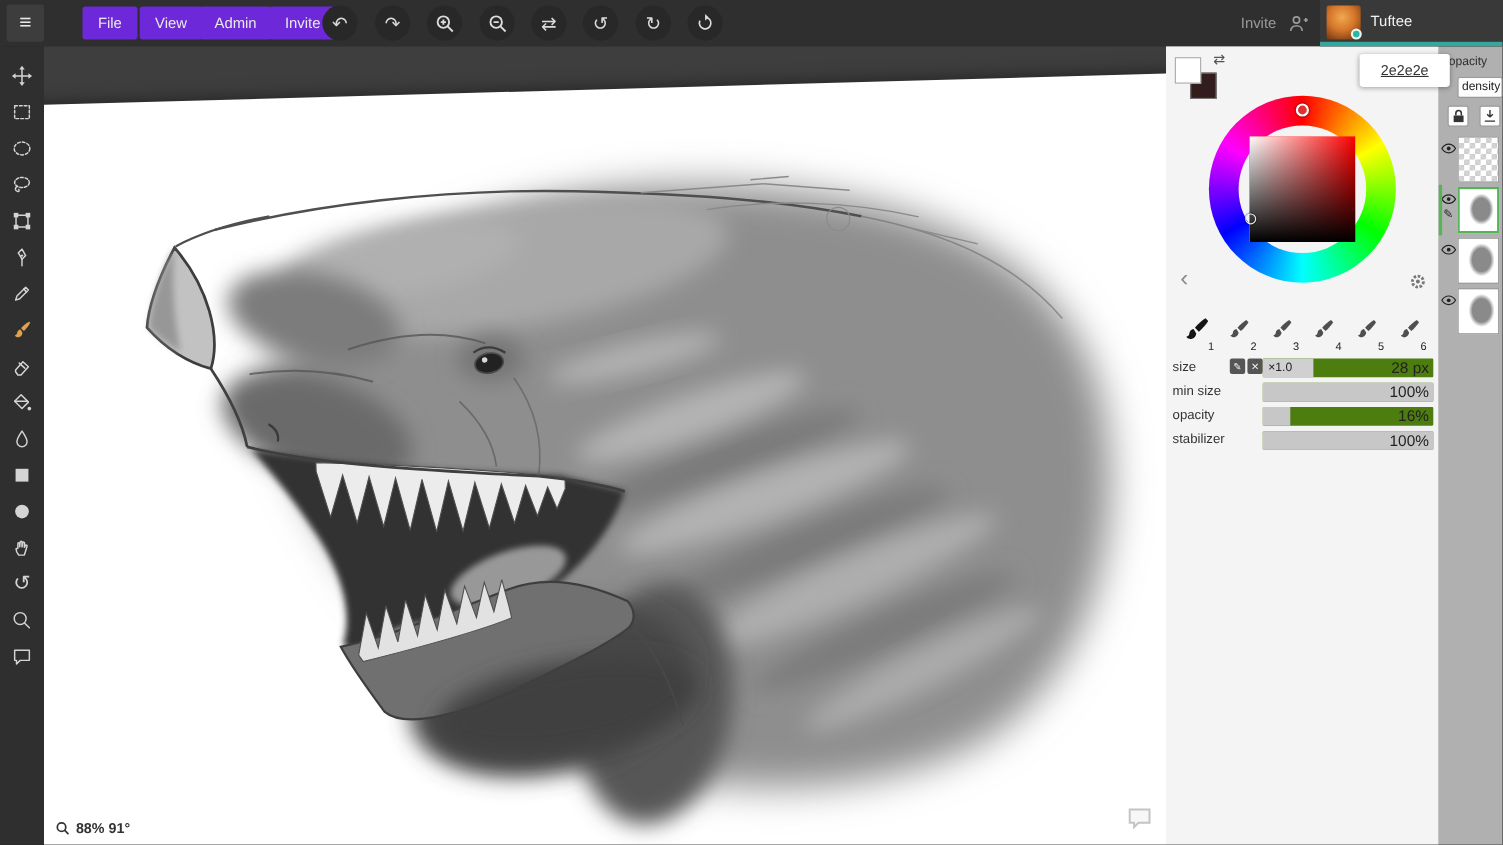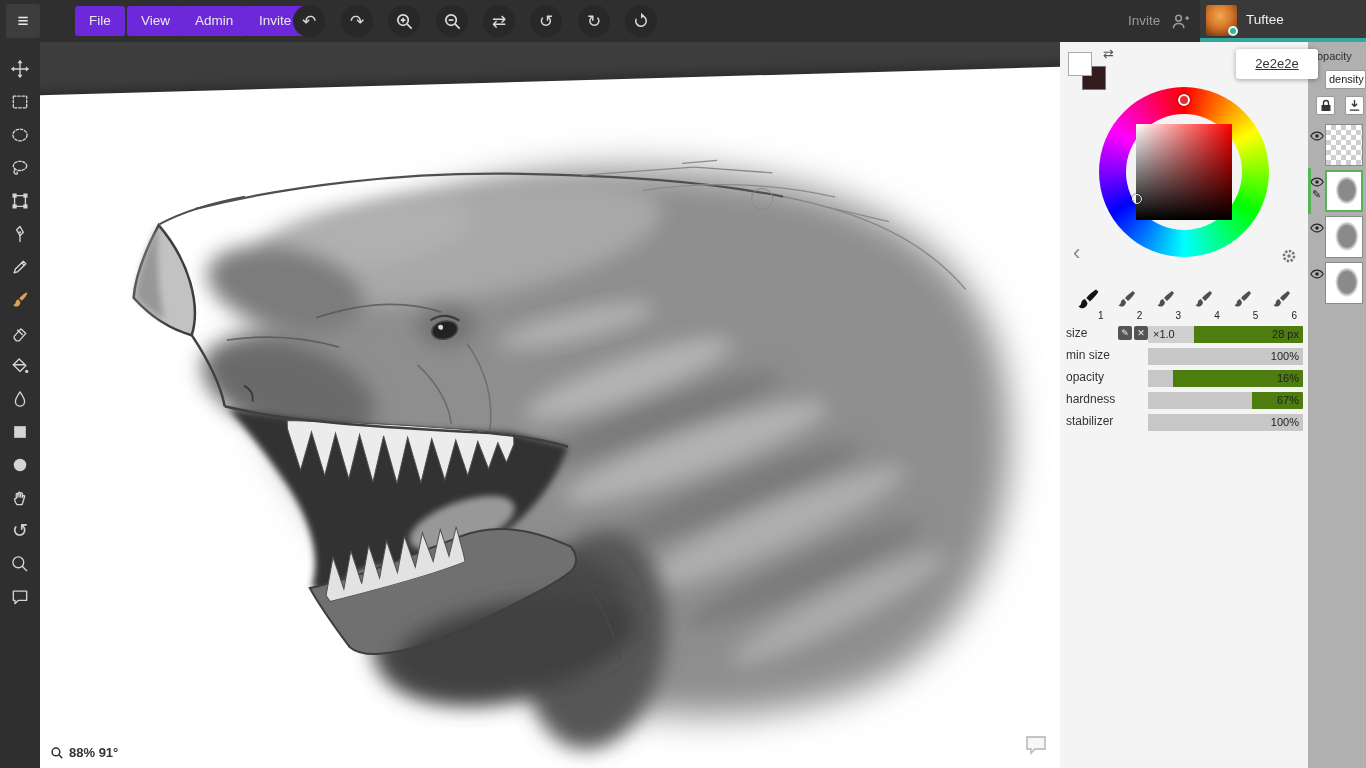--- a/index.html
+++ b/index.html
@@ -74,21 +74,21 @@
   .brush.active svg { width:29px; height:29px; fill:#141414; opacity:1; }
   .bnum { position:absolute; right:3px; bottom:1px; font-size:10px; color:#222; }
   .settings { position:absolute; left:0; top:284px; width:248px; }
   .srow { display:flex; align-items:flex-start; height:22px; padding-left:6px; }
   .slbl { flex:0 0 52px; font-size:12px; color:#333; }
   .sextras { flex:0 0 30px; display:flex; gap:2px; align-items:center; }
   .strack { flex:1; margin-right:5px; height:17px; background:#4d7c0f; position:relative; border-radius:1px; cursor:pointer; }
   .sfill { position:absolute; left:0; top:0; bottom:0; background:#c7c7c7; }
   .schip { position:absolute; left:0; top:0; bottom:0; width:46px; background:#d0d0d0; font-size:11px;
            color:#222; line-height:17px; padding-left:5px; }
-  .sval { position:absolute; right:4px; top:0; font-size:11px; line-height:17px; color:#222; }
+  .sval { position:absolute; right:4px; top:0; font-size:14px; line-height:17px; color:#222; }
   .mini { width:14px; height:14px; border-radius:2px; background:#555; color:#eee; font-size:9px;
           line-height:14px; text-align:center; cursor:pointer; }
   .chk { width:14px; height:14px; background:#fff; border:1px solid #999; cursor:pointer; }
 
   
   .layers-panel { position:absolute; left:1308px; top:42px; width:58px; height:726px; background:#b0b0b0; z-index:10; }
   .lp-opacity { position:absolute; left:9px; top:8px; font-size:11px; color:#2e2e2e; }
   .lp-blend { position:absolute; left:17px; top:28px; width:41px; height:19px; background:#fdfdfd; border:1px solid #999;
               border-radius:2px; font-size:11px; line-height:17px; padding-left:3px; overflow:hidden; white-space:nowrap;
               color:#222; cursor:pointer; }
@@ -456,28 +456,20 @@
       </div>
       <div class="srow">
         <span class="slbl">opacity</span>
         <span class="sextras"></span>
         <div class="strack">
           <div class="sfill" style="width: 16%;"></div>
           <span class="sval">16%</span>
         </div>
       </div>
       <div class="srow">
-        <span class="slbl">hardness</span>
-        <span class="sextras"></span>
-        <div class="strack">
-          <div class="sfill" style="width: 67%;"></div>
-          <span class="sval">67%</span>
-        </div>
-      </div>
-      <div class="srow">
         <span class="slbl">stabilizer</span>
         <span class="sextras"></span>
         <div class="strack">
           <div class="sfill" style="width: 100%;"></div>
           <span class="sval">100%</span>
         </div>
       </div>
     </div>
   </aside>
 

